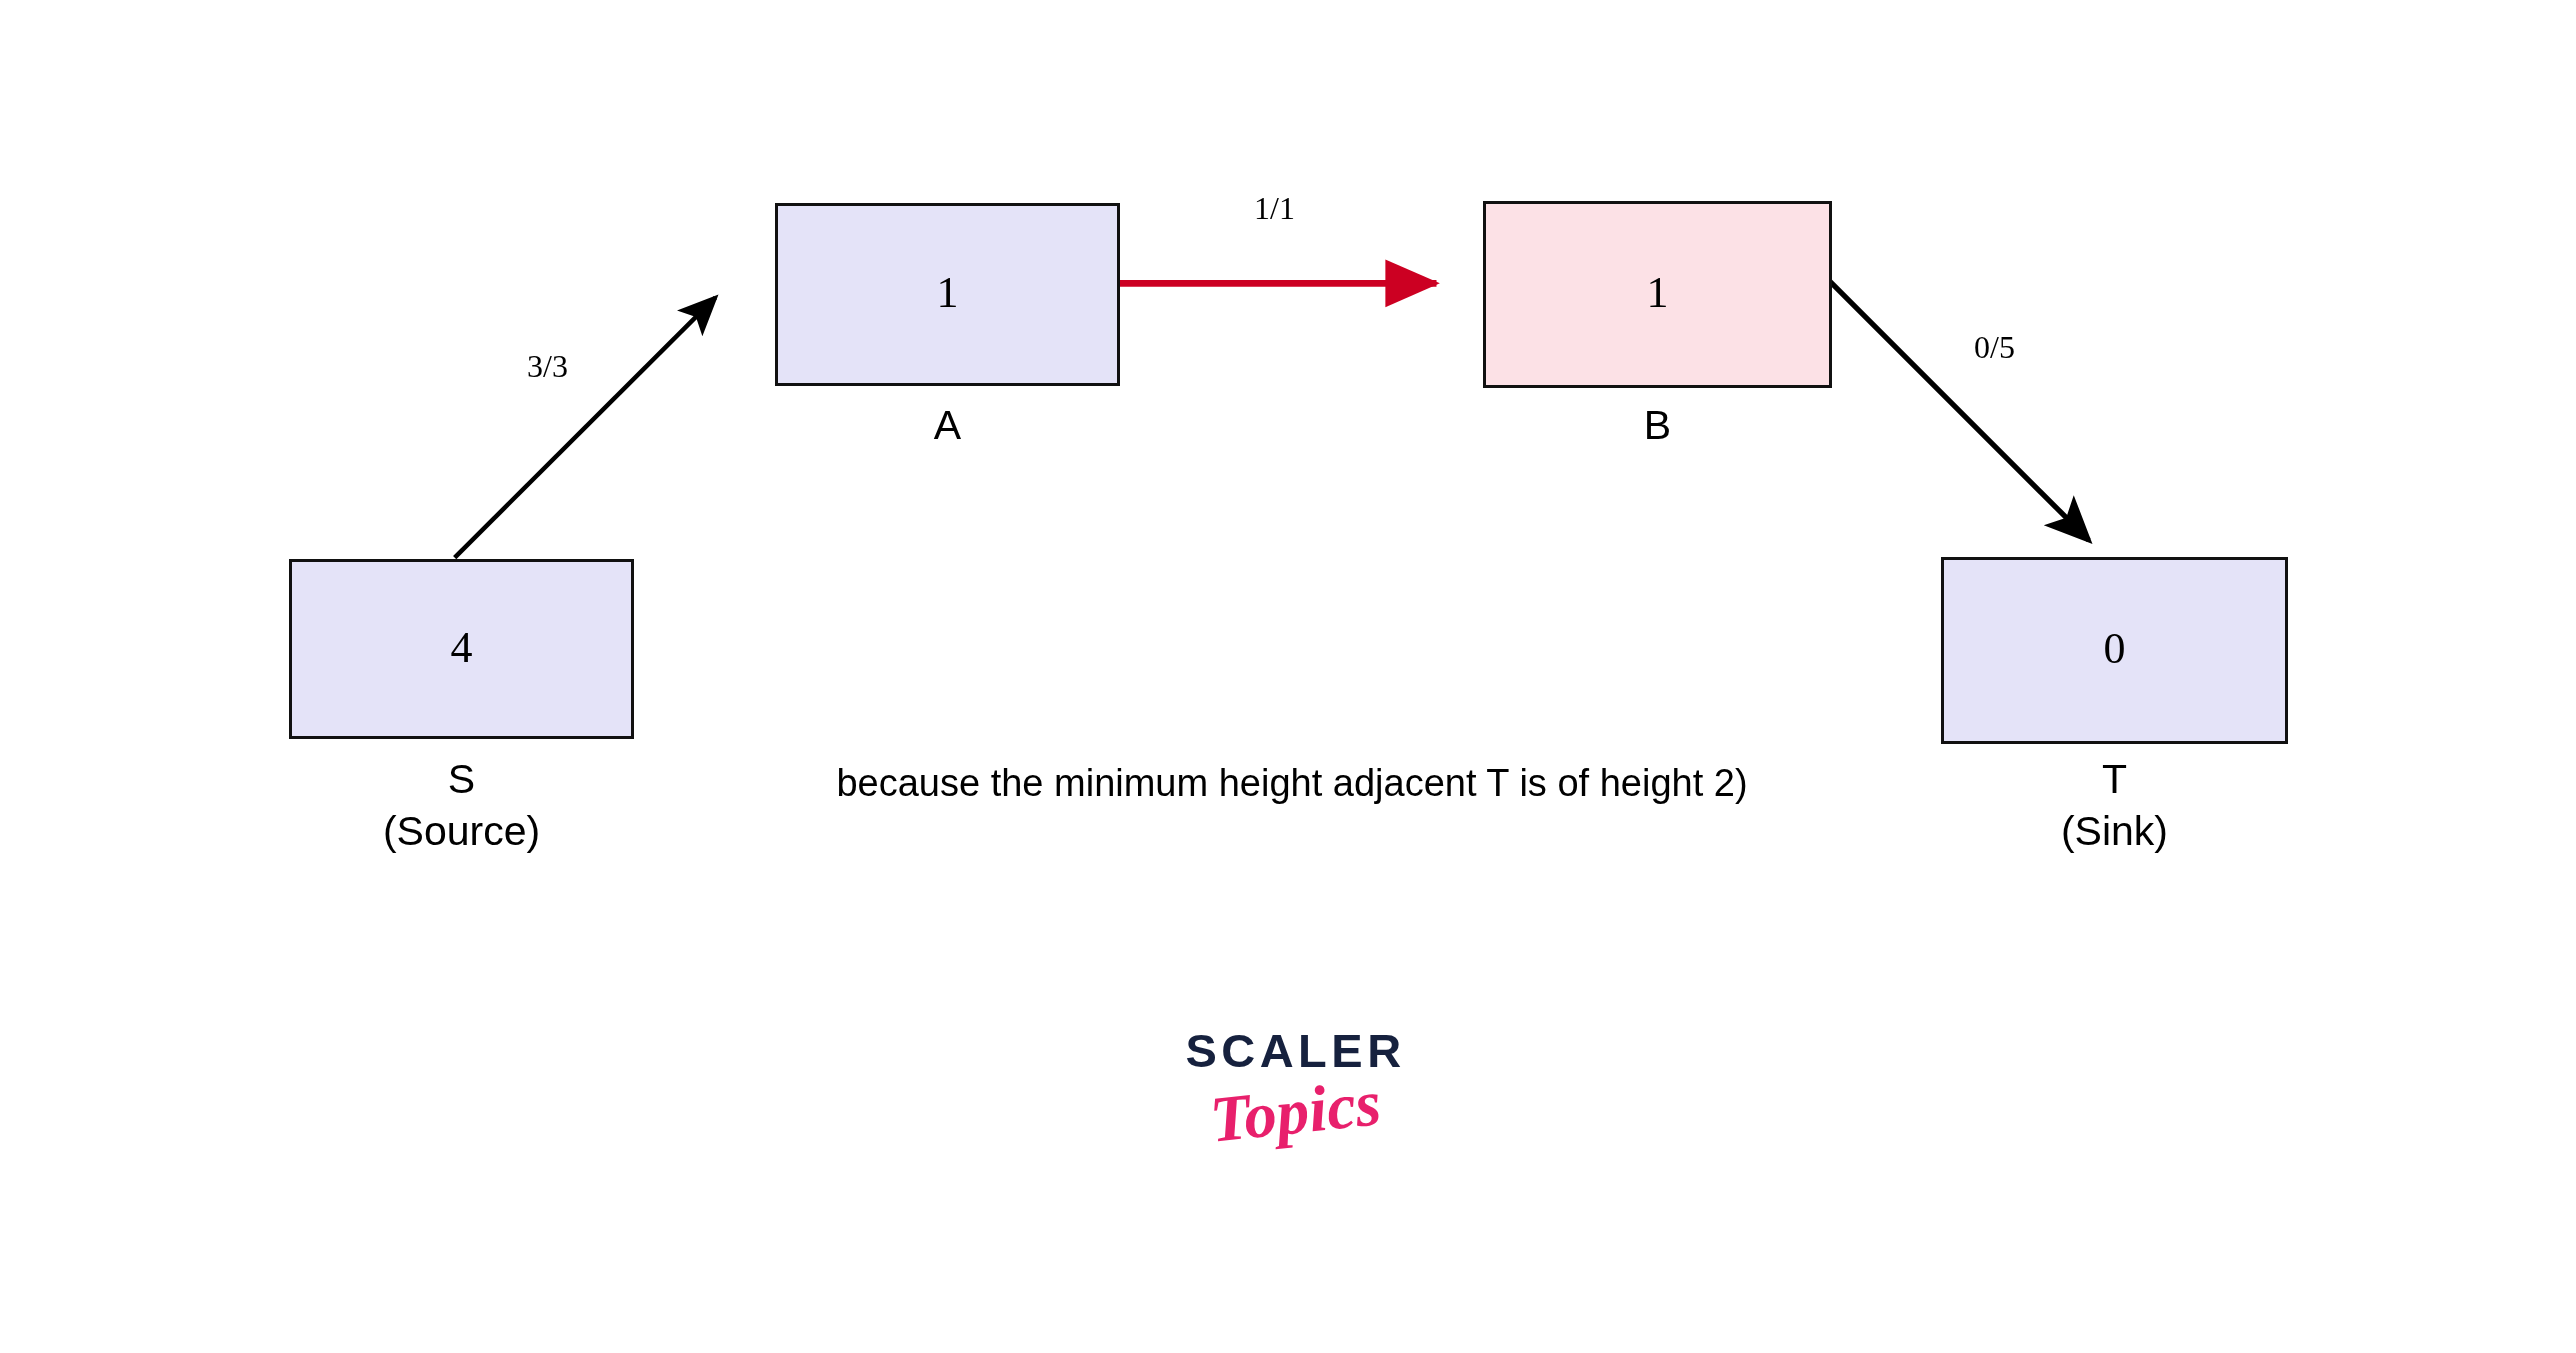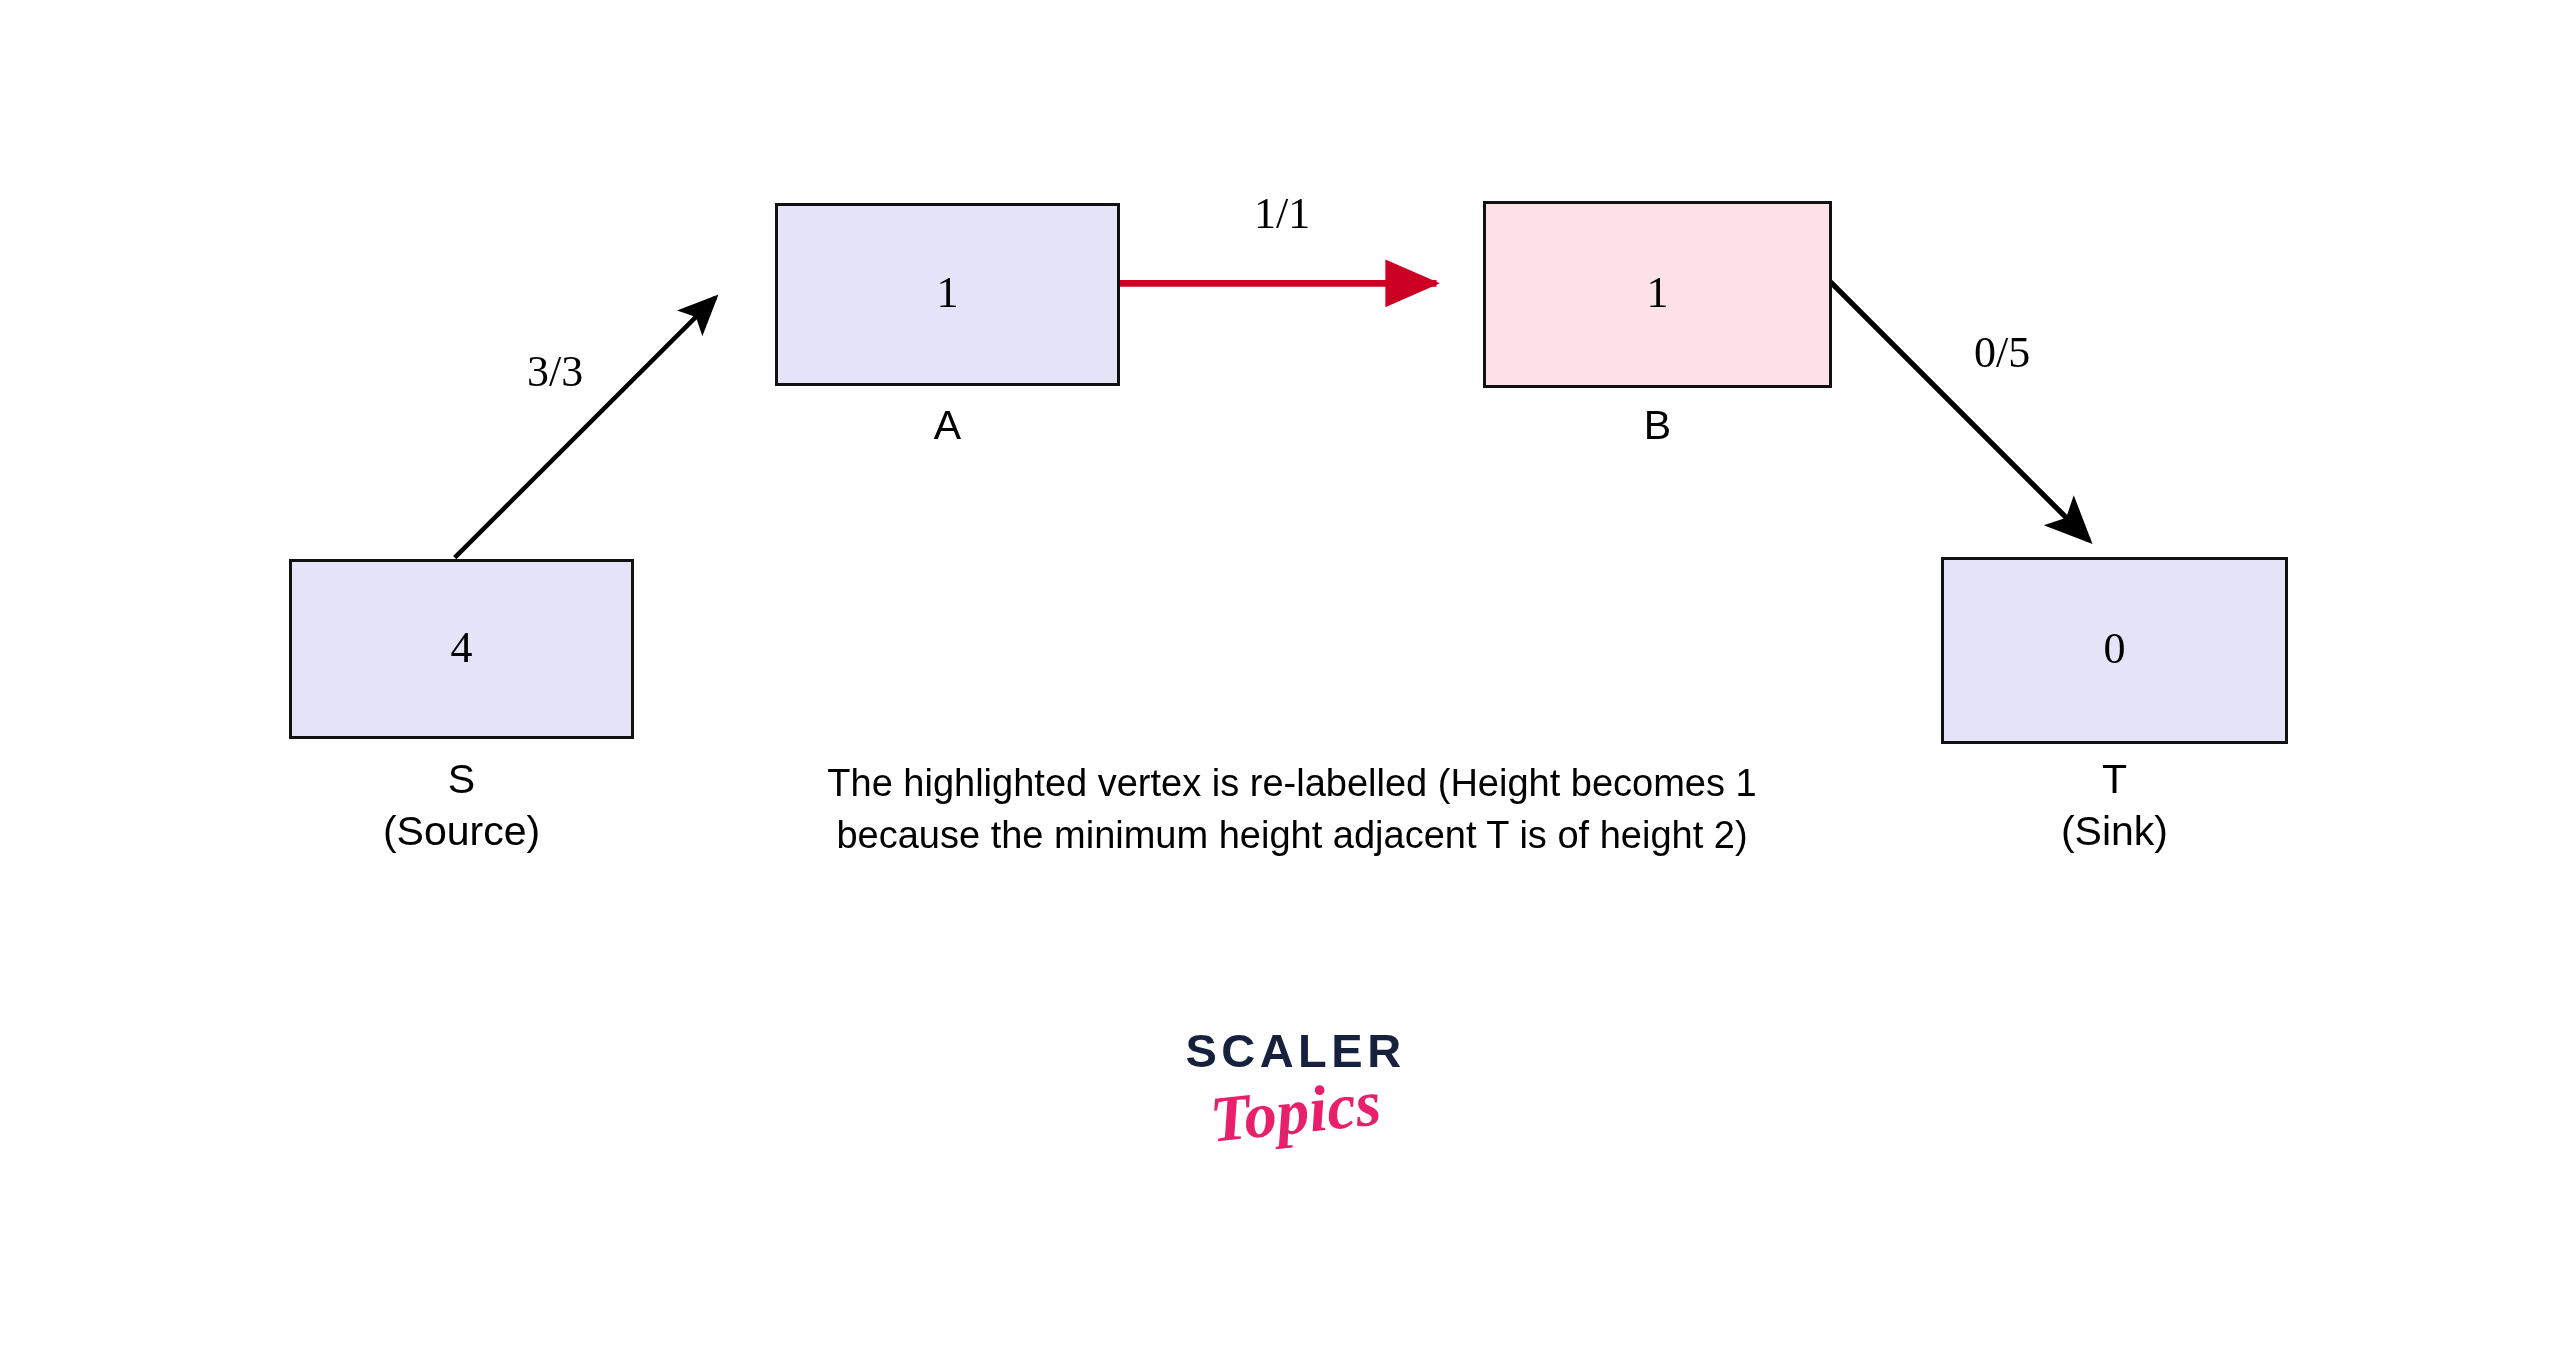--- a/index.html
+++ b/index.html
@@ -51,21 +51,21 @@
     font-family: "Liberation Sans", sans-serif;
     font-size: 41px;
     color: #000000;
     line-height: 1.26;
     white-space: pre-line;
   }
   
   .edge-label {
     position: absolute;
     font-family: "Liberation Serif", serif;
-    font-size: 44px;
+    font-size: 32px;
     color: #000000;
     line-height: 1;
     white-space: nowrap;
   }
   
   #explanation {
     position: absolute;
     left: 667px;
     top: 758px;
     width: 1250px;
@@ -146,21 +146,20 @@
   <div class="node-caption" style="left:1941px; top:754px; width:347px;">T
 (Sink)</div>
 
   <div class="edge-label" style="left:479px; top:350px;margin-left:48px;">3/3</div>
 
   <div class="edge-label" style="left:1254px; top:192px;">1/1</div>
 
   <div class="edge-label" style="left:1974px; top:331px;">0/5</div>
 
   <div id="explanation">
-    <div>The highlighted vertex is re-labelled (Height becomes 1</div>
     <div>because the minimum height adjacent T is of height 2)</div>
   </div>
 
   <div id="logo">
     <div id="logo-scaler">SCALER</div>
     <div id="logo-topics">Topics</div>
   </div>
 
 </div>
 

